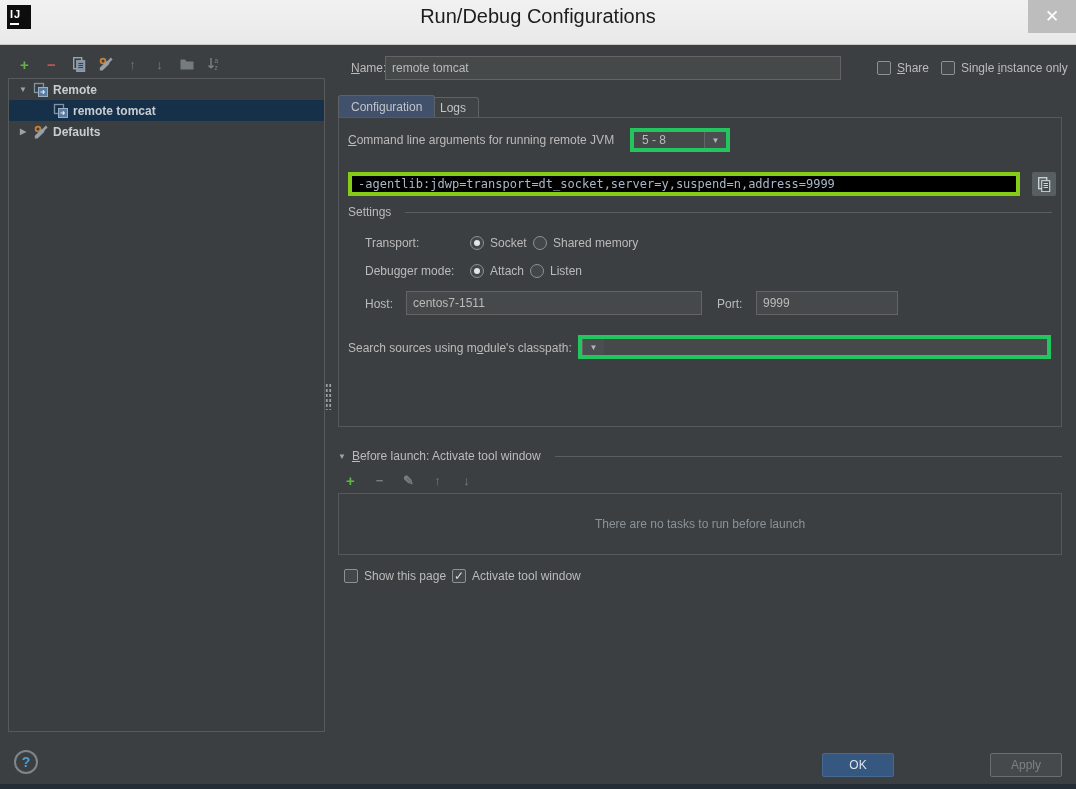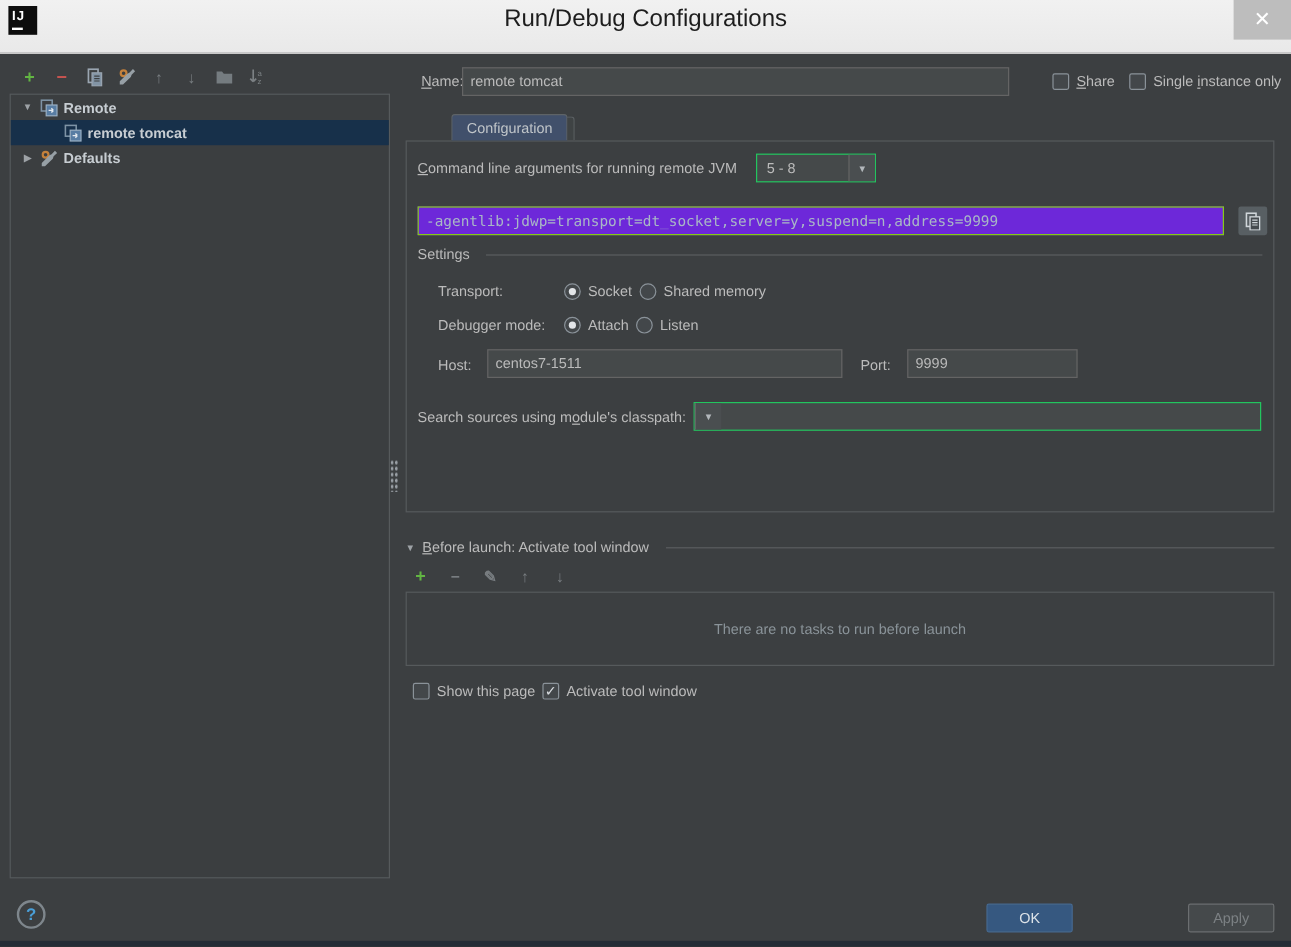--- a/index.html
+++ b/index.html
@@ -51,26 +51,26 @@
   .tree-row.child { padding-left:40px; }
   
   .lbl { color:#bbbbbb; white-space:nowrap; }
   .lbl u { text-decoration:underline; }
   .txt-field {
     position:absolute; background:#45494a; border:1px solid #646464;
     color:#bbbbbb; font-family:"Liberation Sans", sans-serif; font-size:12px;
     padding:0 6px; height:24px; outline:none;
   }
   .mono-field {
-    position:absolute; background:#6d28d9; border:1px solid #84cc16;
+    position:absolute; background:#000000; border:4px solid #84cc16;
     color:#a9b7c6; font-family:"DejaVu Sans Mono", monospace; font-size:12px;
     padding:0 6px; height:24px; outline:none;
   }
   .combo {
-    position:absolute; height:24px; background:#45494a; border:1px solid #22c55e;
+    position:absolute; height:24px; background:#45494a; border:4px solid #22c55e;
     display:flex; align-items:center;
   }
   .combo .combo-val { flex:1; padding:0 8px; color:#bbbbbb; }
   .combo .combo-arrow {
     width:22px; height:100%; border-left:1px solid #646464;
     display:flex; align-items:center; justify-content:center;
     color:#b2b7bb; font-size:8px; background:#4a4e50;
   }
   .checkbox {
     width:14px; height:14px; background:#43474a; border:1px solid #8a9299;
@@ -83,21 +83,21 @@
   }
   .radio .dot { width:6px; height:6px; border-radius:50%; background:#e2e5e8; display:none; }
   .radio.checked .dot { display:block; }
   .ctrl-row { position:absolute; display:flex; align-items:center; gap:6px; }
   
   .tab {
     position:absolute; height:22px; display:flex; align-items:center;
     padding:0 12px; border:1px solid #5e6366; border-bottom:none;
     border-radius:3px 3px 0 0; color:#c0c5c9;
   }
-  .tab.selected { background:#41506b; z-index:3;margin-left:38px; }
+  .tab.selected { background:#41506b; z-index:3; }
   .tab.plain { background:#3f4344; height:20px; top:97px; }
   .content-panel {
     position:absolute; left:338px; top:117px; width:724px; height:310px;
     border:1px solid #565a5c;
   }
   .sep-line { flex:1; height:1px; background:#5b5e60; margin-left:8px; }
   .hdr-line { flex:1; height:1px; background:#5b5e60; margin-left:8px; }
   
   .btn {
     position:absolute; width:72px; height:24px; display:flex; align-items:center; justify-content:center;

